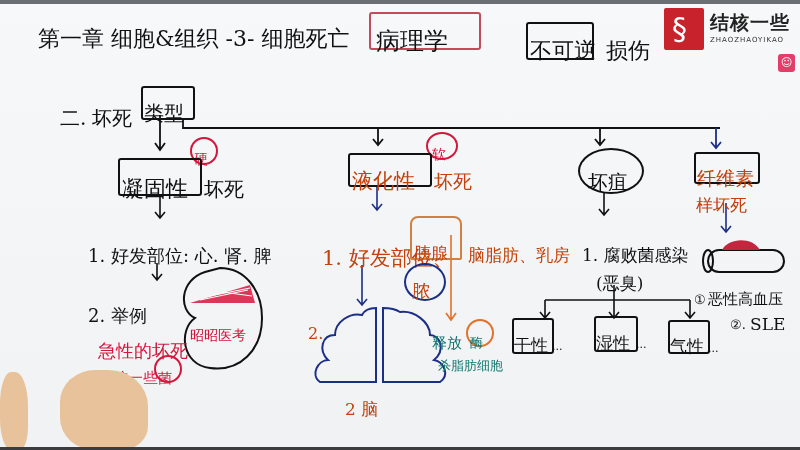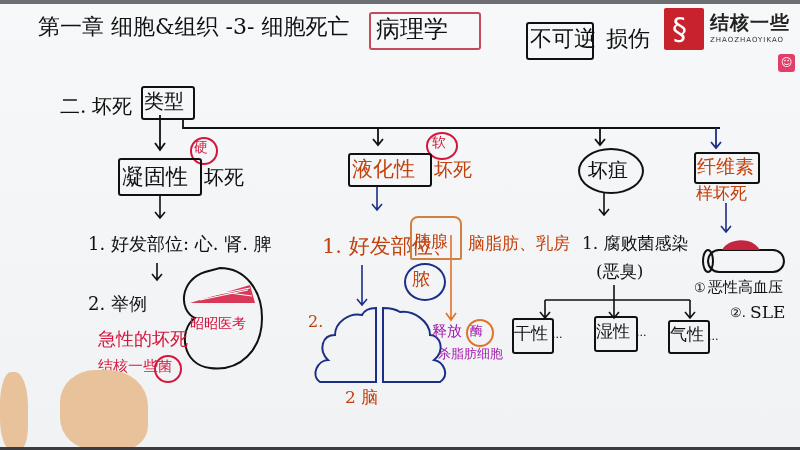--- a/index.html
+++ b/index.html
@@ -2,25 +2,25 @@
 <html><head>
 <meta charset="utf-8">
 <style>
   html, body { margin:0; padding:0; }
   body { width:800px; height:450px; overflow:hidden; background:#f3f4f6; position:relative;
          font-family:"DejaVu Sans", sans-serif; }
   .board { position:absolute; left:0; top:0; width:800px; height:450px;
            background:linear-gradient(180deg,#f7f8f9 0%,#f1f2f4 100%); }
   .topbar { position:absolute; left:0; top:0; width:800px; height:4px; background:#6b6e72; }
   .bottombar { position:absolute; left:0; bottom:0; width:800px; height:3px; background:#3a3c3f; }
-  .hw { position:absolute; white-space:nowrap; font-family:"DejaVu Serif", serif; color:#111; }
+  .hw { position:absolute; white-space:nowrap; font-family:"DejaVu Serif", serif; color:#111;margin-top:12px; }
   .blk { color:#111; }
   .blu { color:#c2410c; }
   .red { color:#d3163c; }
-  .org { color:#a21caf; }
+  .org { color:#0f766e; }
   .box { position:absolute; border:2px solid #111; border-radius:3px; }
   .box.org { border-color:#d08040; }
   .box.red { border-color:#c44a5c; }
   .circle { position:absolute; border-radius:50%; border:2px solid #111; }
   .circle.red { border-color:#d3163c; }
   .circle.org { border-color:#e0722a; }
   .circle.blu { border-color:#1c2f86; }
   svg.lines { position:absolute; left:0; top:0; width:800px; height:450px; }
   .logo { position:absolute; left:664px; top:8px; width:128px; height:44px; }
   .logo-mark { position:absolute; left:0; top:0; width:40px; height:42px; background:#c8232c; border-radius:2px; }

